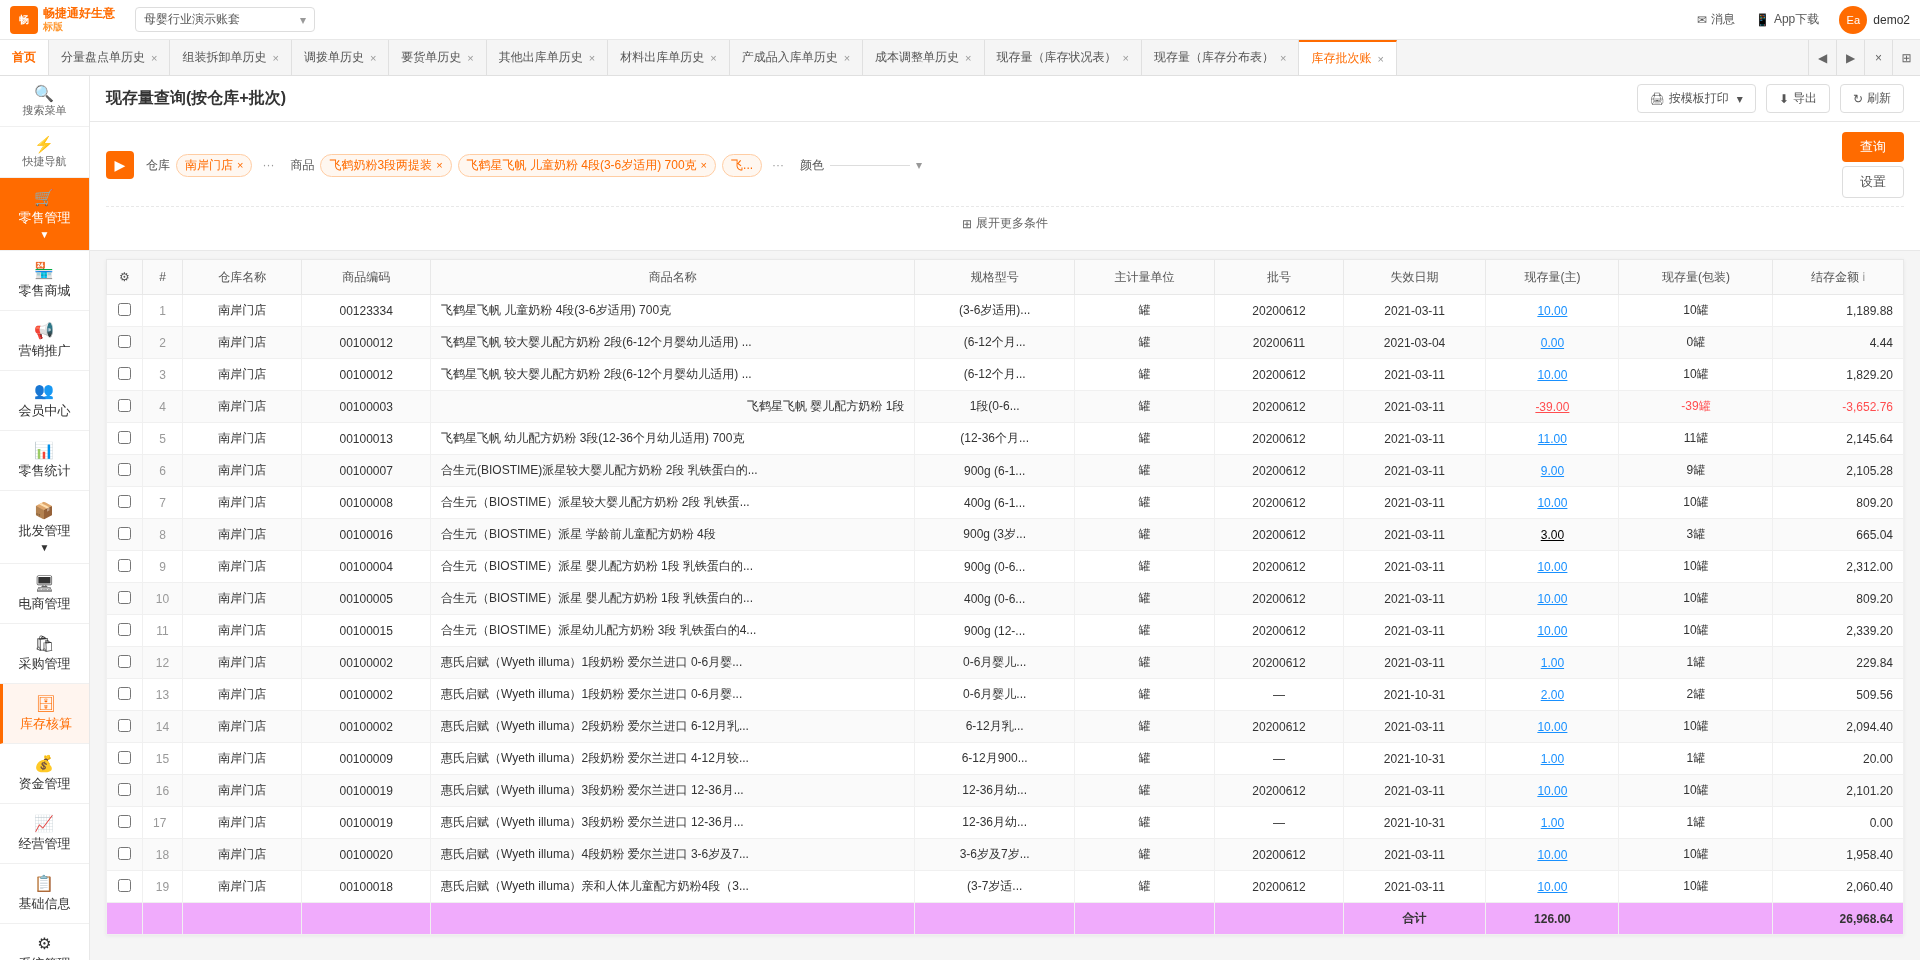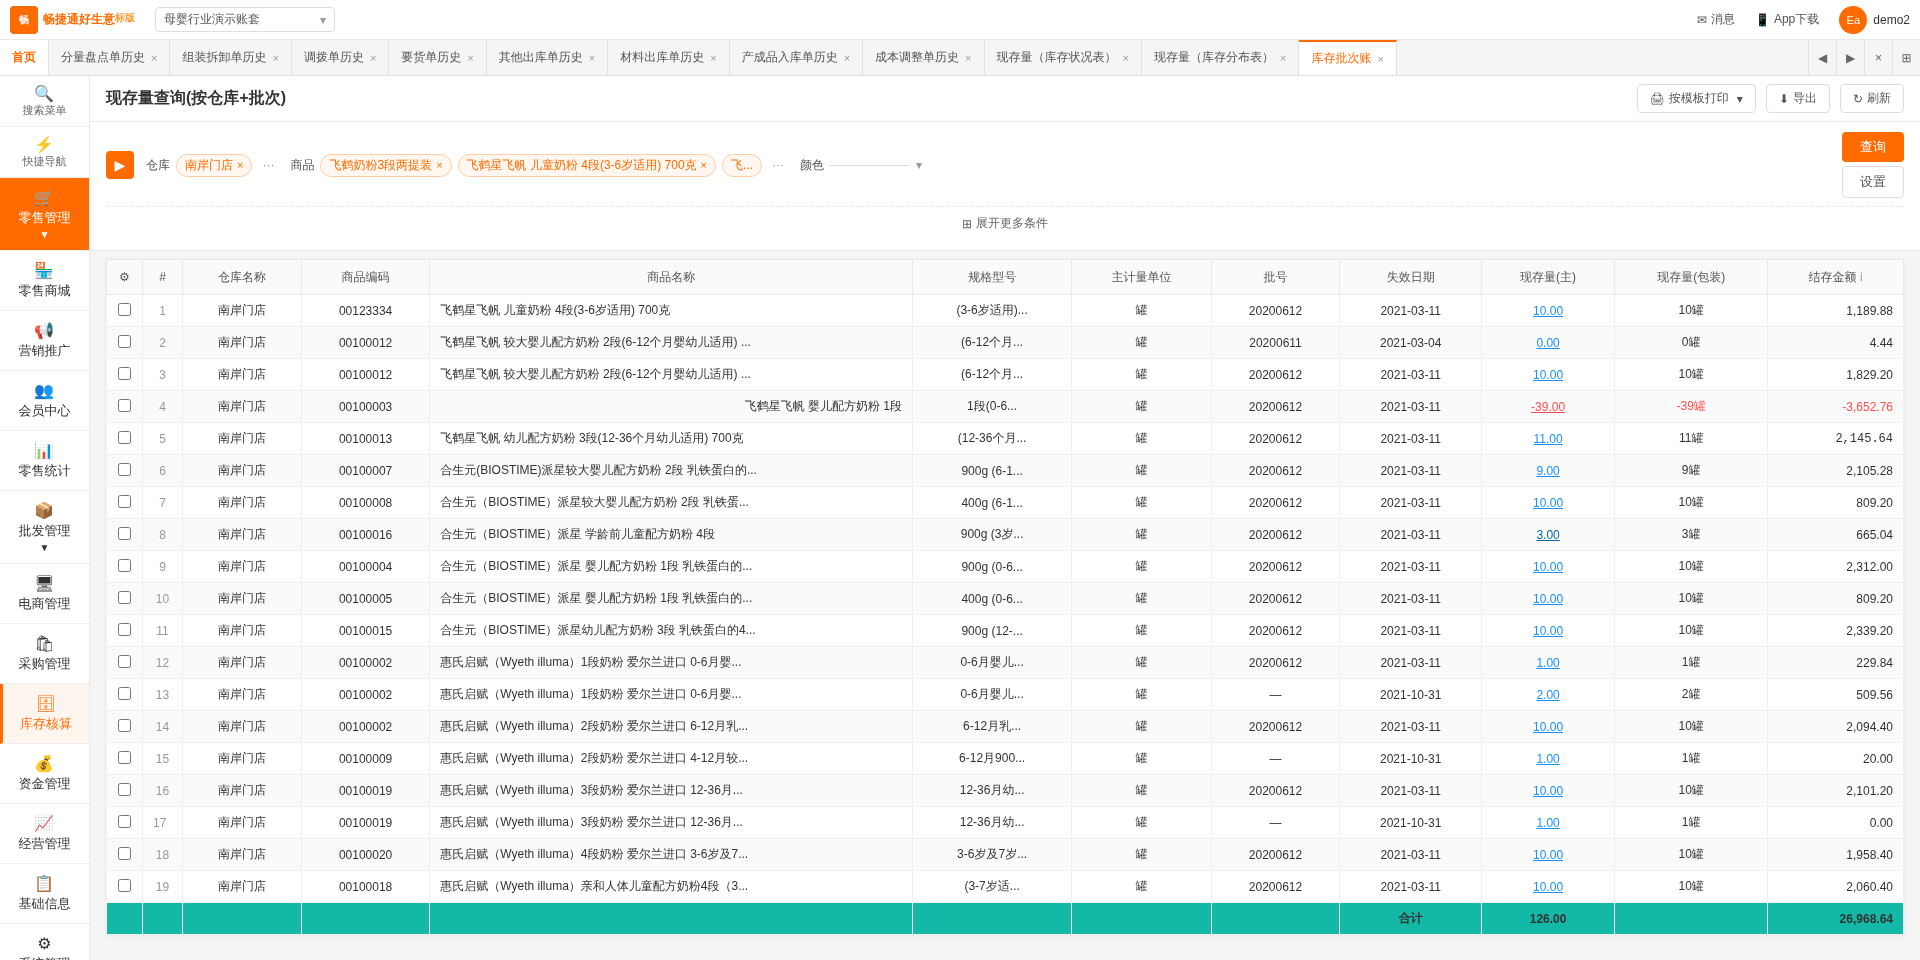--- a/index.html
+++ b/index.html
@@ -58,33 +58,33 @@
     .filter-more-row { display: flex; justify-content: center; padding: 4px; border-top: 1px dashed #e8e8e8; }
     .dots-btn { cursor: pointer; color: #999; padding: 0 4px; }
 
     
     .table-wrapper { flex: 1; overflow: auto; padding: 8px 16px; }
     .data-table { width: 100%; border-collapse: collapse; background: #fff; box-shadow: 0 1px 4px rgba(0,0,0,0.06); }
     .data-table th { background: #fafafa; border: 1px solid #e8e8e8; padding: 8px 10px; font-size: 12px; color: #555; font-weight: 500; white-space: nowrap; text-align: center; }
     .data-table td { border: 1px solid #f0f0f0; padding: 7px 10px; font-size: 12px; color: #333; text-align: center; white-space: nowrap; }
     .data-table .row-num { color: #999; }
     .data-table .negative { color: #ff4d4f; }
-    .data-table .summary-row td { background: #14b8a6; font-weight: bold; }
+    .data-table .summary-row td { background: #f0abfc; font-weight: bold; }
     .orange-btn { background: #ff6b00; color: #fff; border: none; border-radius: 4px; padding: 6px 18px; font-size: 13px; cursor: pointer; font-weight: 500; }
     .set-btn { background: #fff; color: #555; border: 1px solid #ddd; border-radius: 4px; padding: 6px 14px; font-size: 13px; cursor: pointer; }
   </style>
 </head>
 <body>
 
 <div class="top-bar">
   <div class="logo-area">
     <div class="logo-icon">
       <span>畅</span>
     </div>
-    <div style="display:flex;line-height:1.2">
+    <div style="display:flex;flex-direction:column;line-height:1.2">
       <span style="font-size:12px;color:#ff6b00;font-weight:bold;">畅捷通好生意</span>
       <span style="font-size:10px;color:#ff9933;">标版</span>
     </div>
   </div>
   <div class="workspace-selector">
     <span>母婴行业演示账套</span>
     <span class="arrow">▾</span>
   </div>
   <div class="top-bar-right">
     <div class="top-bar-btn">
@@ -395,21 +395,21 @@
       <td style="text-align:center;">00100013</td>
       <td style="text-align:left;max-width:280px;overflow:hidden;text-overflow:ellipsis;">飞鹤星飞帆 幼儿配方奶粉 3段(12-36个月幼儿适用) 700克</td>
       <td>(12-36个月...</td>
       <td>罐</td>
       <td>20200612</td>
       <td>2021-03-11</td>
       <td class="">
         <span style="text-decoration:underline;color:#1890ff;cursor:pointer;">11.00</span>
       </td>
       <td class="">11罐</td>
-      <td style="text-align:right;font-family:Liberation Mono, monospace;" class="">2,145.64</td>
+      <td style="text-align:right;" class="">2,145.64</td>
     </tr>
             <tr style="background: rgb(250, 250, 250);">
       <td style="text-align:center;"><input type="checkbox" style=""></td>
       <td class="row-num" style="text-align:center;">6</td>
       <td>南岸门店</td>
       <td style="text-align:center;">00100007</td>
       <td style="text-align:left;max-width:280px;overflow:hidden;text-overflow:ellipsis;">合生元(BIOSTIME)派星较大婴儿配方奶粉 2段 乳铁蛋白的...</td>
       <td>900g (6-1...</td>
       <td>罐</td>
       <td>20200612</td>
@@ -440,21 +440,21 @@
       <td style="text-align:center;"><input type="checkbox" style=""></td>
       <td class="row-num" style="text-align:center;">8</td>
       <td>南岸门店</td>
       <td style="text-align:center;">00100016</td>
       <td style="text-align:left;max-width:280px;overflow:hidden;text-overflow:ellipsis;">合生元（BIOSTIME）派星 学龄前儿童配方奶粉 4段</td>
       <td>900g (3岁...</td>
       <td>罐</td>
       <td>20200612</td>
       <td>2021-03-11</td>
       <td class="">
-        <span style="text-decoration:underline;color:#0369a1;cursor:pointer;">3.00</span>
+        <span style="text-decoration:underline;color:#000000;cursor:pointer;">3.00</span>
       </td>
       <td class="">3罐</td>
       <td style="text-align:right;" class="">665.04</td>
     </tr>
             <tr style="background: rgb(255, 255, 255);">
       <td style="text-align:center;"><input type="checkbox" style=""></td>
       <td class="row-num" style="text-align:center;">9</td>
       <td>南岸门店</td>
       <td style="text-align:center;">00100004</td>
       <td style="text-align:left;max-width:280px;overflow:hidden;text-overflow:ellipsis;">合生元（BIOSTIME）派星 婴儿配方奶粉 1段 乳铁蛋白的...</td>

